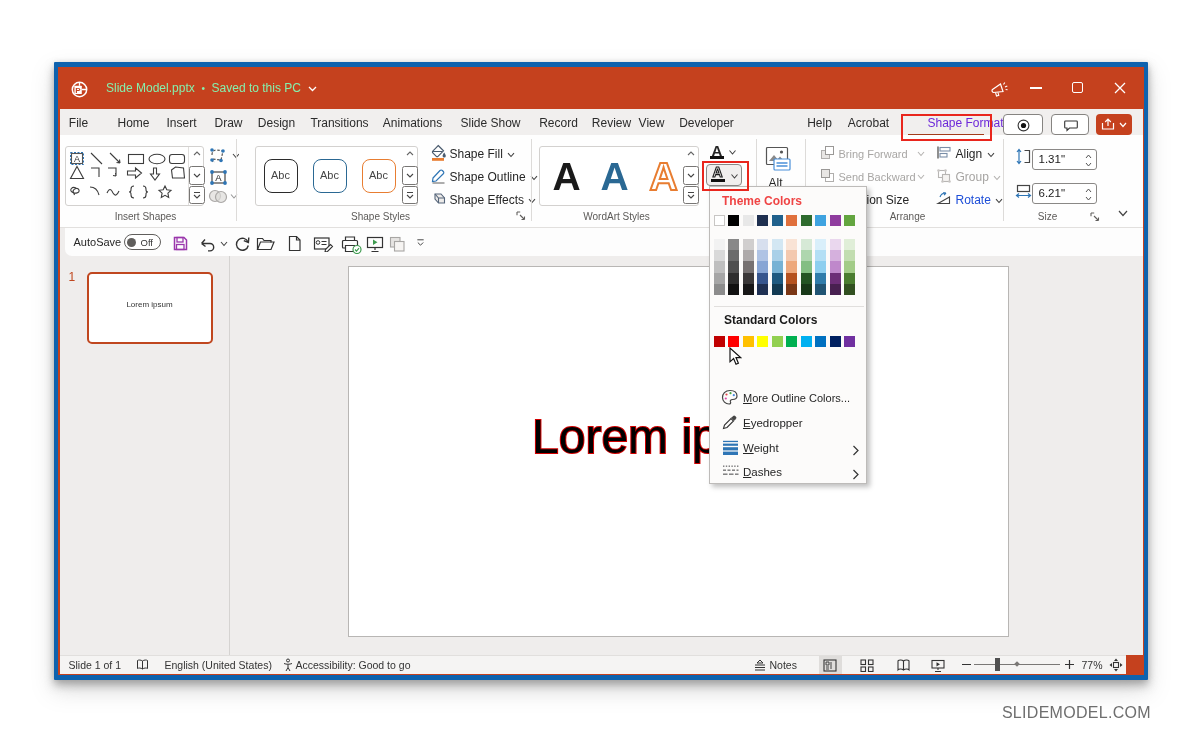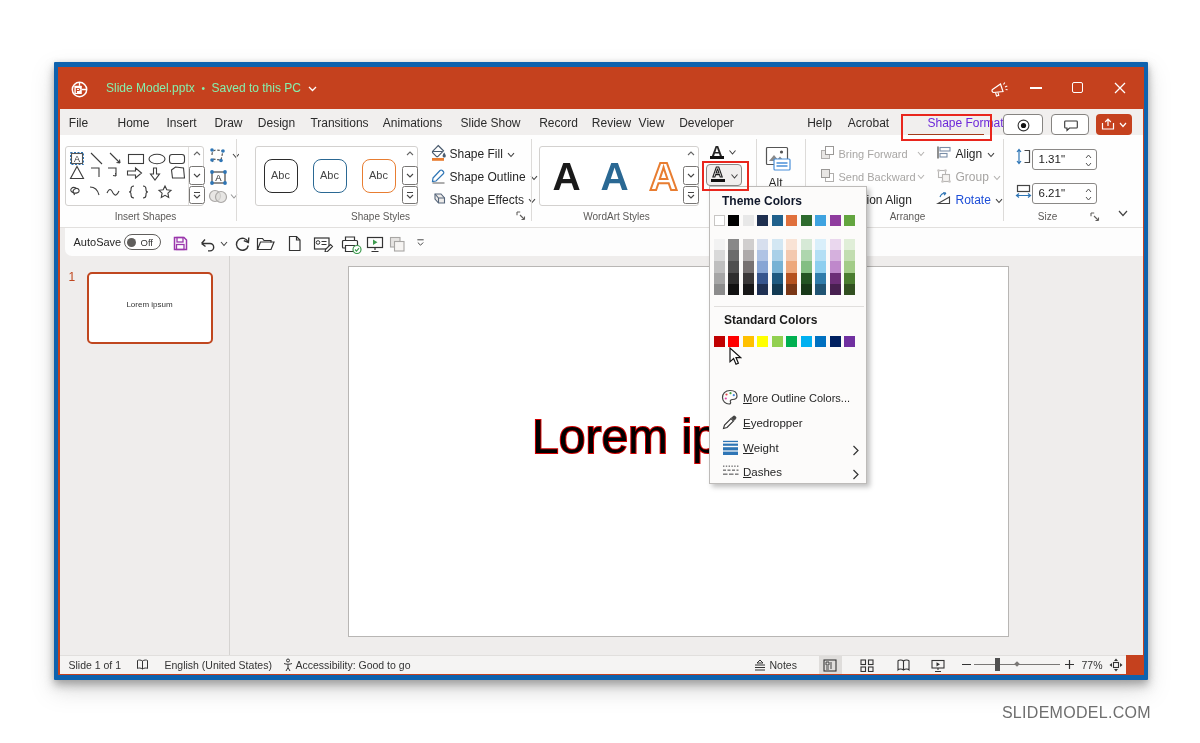--- a/index.html
+++ b/index.html
@@ -259,21 +259,21 @@
           <rect x="1.5" y="1.5" width="8" height="8" fill="#E8E6E4" stroke="#9a9896"></rect>
         </svg>
         <div class="abs" style="left:779px; top:36px; font-size:11px; color:#A8A6A4;">Send Backward</div>
         <svg class="abs" style="left:857px; top:39px;" width="8" height="6" viewBox="0 0 8 6">
             <path d="M1 1 L4 4.5 L7 1" fill="none" stroke="#B5B3B1" stroke-width="1.1"></path>
           </svg>
         <svg class="abs" style="left:760px; top:56px;" width="15" height="15" viewBox="0 0 15 15">
           <rect x="1.5" y="1.5" width="12" height="12" fill="none" stroke="#444" stroke-width="1.1"></rect>
           <path d="M4 4.5 h7 M4 7.5 h7 M4 10.5 h4" stroke="#444" stroke-width="1"></path>
         </svg>
-        <div class="abs" style="left:807px; top:58px; font-size:12px; color:#262626;">ion Align</div>
+        <div class="abs" style="left:807px; top:58px; font-size:12px; color:#262626;">ion Size</div>
 
         <svg class="abs" style="left:876px; top:10px;" width="16" height="15" viewBox="0 0 16 15">
           <path d="M2 1.5 v12" stroke="#444" stroke-width="1.2"></path>
           <rect x="4" y="2.5" width="10" height="3.5" fill="#fff" stroke="#7A8EA8" stroke-width="1.1"></rect>
           <rect x="4" y="8.5" width="7" height="3.5" fill="#fff" stroke="#7A8EA8" stroke-width="1.1"></rect>
         </svg>
         <div class="abs" style="left:896px; top:12px; font-size:12px; color:#262626;">Align <svg width="8" height="6" viewBox="0 0 8 6" style="display:inline-block; margin-left:1px;">
               <path d="M1 1.2 L4 4.5 L7 1.2" fill="none" stroke="#444" stroke-width="1.1"></path>
             </svg></div>
         <svg class="abs" style="left:876px; top:33px;" width="16" height="15" viewBox="0 0 16 15">
@@ -510,21 +510,21 @@
           <div class="sw" style="left:3.8px; top:149px; background:#C00000;"></div>
           <div class="sw" style="left:18.3px; top:149px; background:#FF0000;"></div>
           <div class="sw" style="left:32.8px; top:149px; background:#FFC000;"></div>
           <div class="sw" style="left:47.3px; top:149px; background:#FFFF00;"></div>
           <div class="sw" style="left:61.8px; top:149px; background:#92D050;"></div>
           <div class="sw" style="left:76.3px; top:149px; background:#00B050;"></div>
           <div class="sw" style="left:90.8px; top:149px; background:#00B0F0;"></div>
           <div class="sw" style="left:105.3px; top:149px; background:#0070C0;"></div>
           <div class="sw" style="left:119.8px; top:149px; background:#002060;"></div>
           <div class="sw" style="left:134.3px; top:149px; background:#7030A0;"></div>
-    <div class="abs" style="left:12px; top:7px; font-size:12px; font-weight:bold; color:#0f172a;">Theme Colors</div>
+    <div class="abs" style="left:12px; top:7px; font-size:12px; font-weight:bold; color:#ef4444;">Theme Colors</div>
     <div class="abs" style="left:4px; top:119px; width:150px; height:1px; background:#E1DFDD;"></div>
     <div class="abs" style="left:14px; top:126px; font-size:12px; font-weight:bold; color:#1a1a1a;">Standard Colors</div>
     <div class="abs" style="left:33px; top:205px; font-size:11px; color:#262626;"><u>M</u>ore Outline Colors...</div>
     <svg class="abs" style="left:11px; top:202px;" width="18" height="17" viewBox="0 0 18 17">
       <path d="M9 1.5 C4 1.5 1.5 5 1.5 8.5 c0 3.5 3 6.5 6.5 6.5 c1.5 0 2 -1 1.5 -2 c-0.5 -1.2 0 -2.5 2 -2.5 c2.5 0 4.5 -1 4.5 -3.5 C16 3.5 13 1.5 9 1.5 z" fill="none" stroke="#444" stroke-width="1.2"></path>
       <circle cx="5.5" cy="5.5" r="1.1" fill="#E04848"></circle>
         <circle cx="9.5" cy="4.2" r="1.1" fill="#44AA44"></circle>
       <circle cx="12.8" cy="6.2" r="1.1" fill="#4488DD"></circle>
         <circle cx="4.8" cy="9.5" r="1.1" fill="#DD44AA"></circle>
     </svg>

